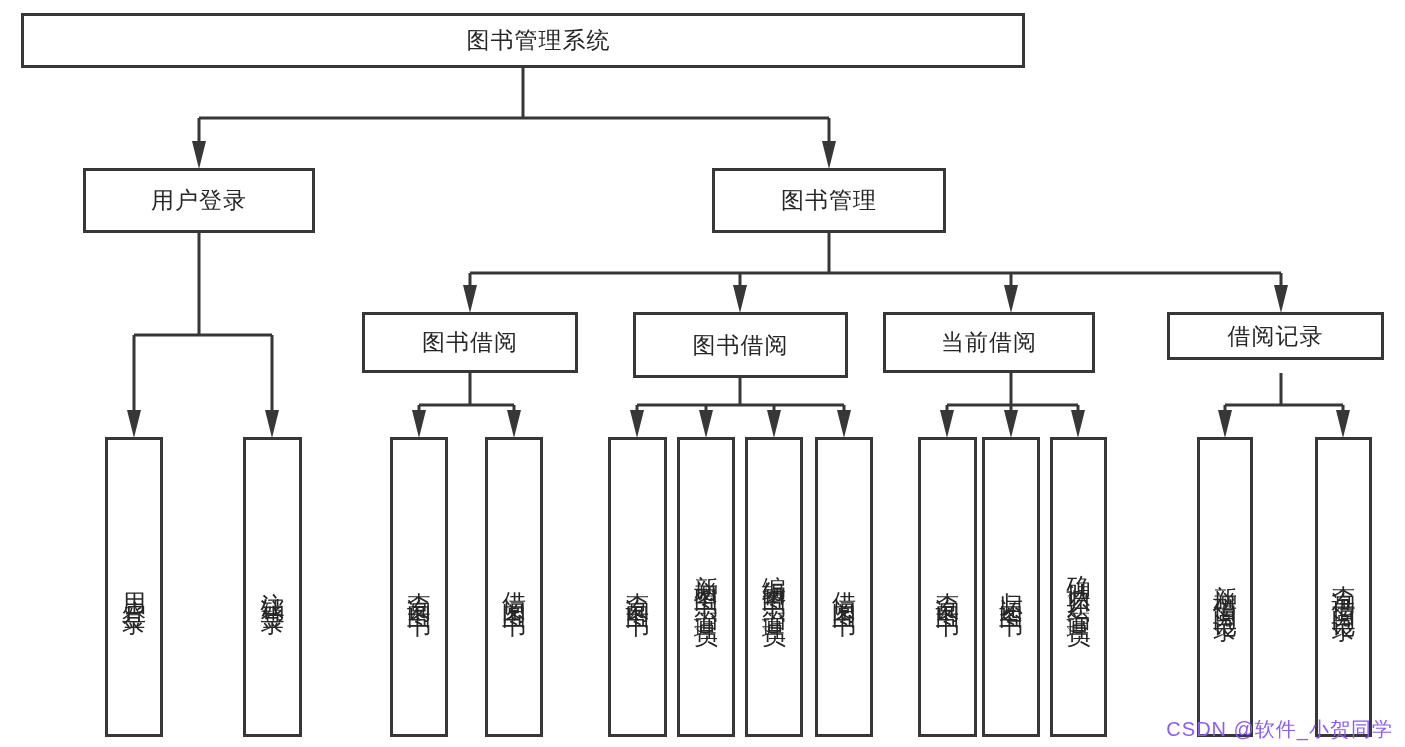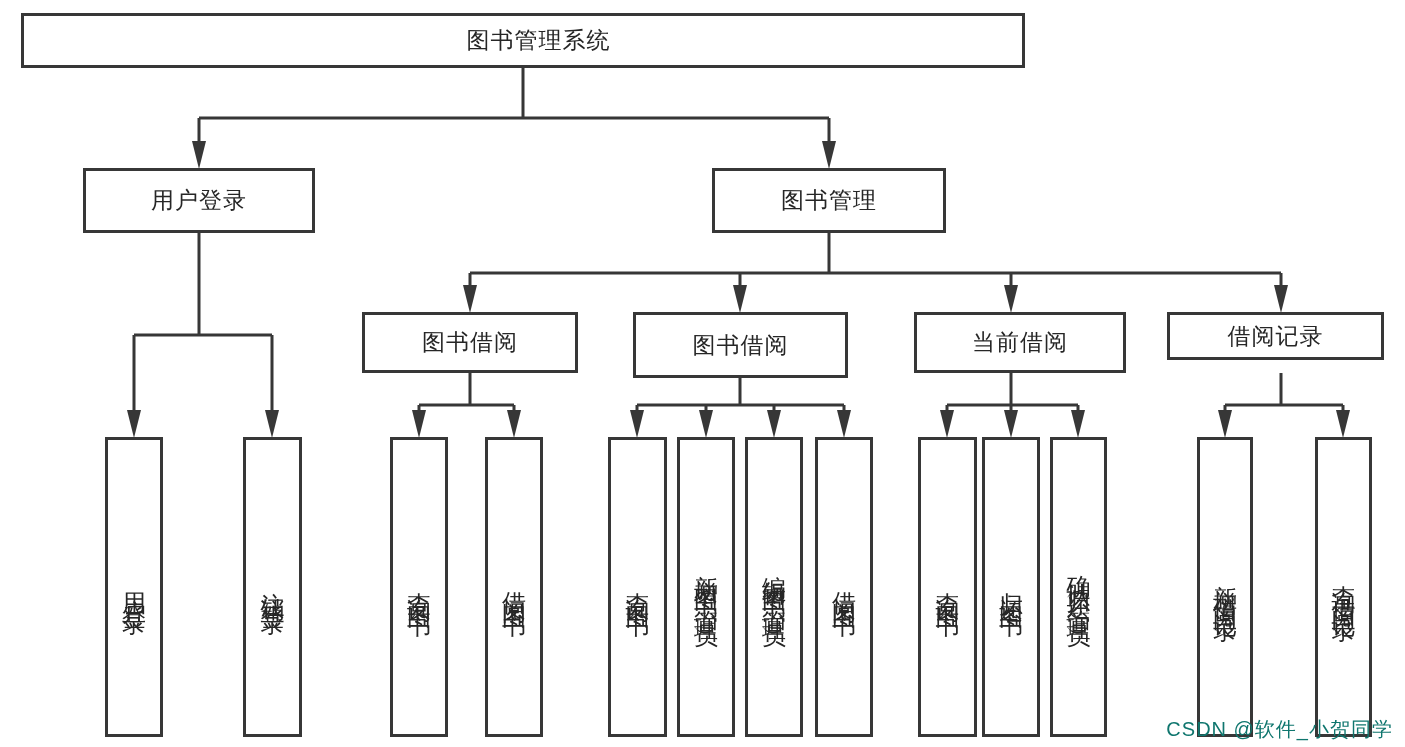--- a/index.html
+++ b/index.html
@@ -37,21 +37,21 @@
     white-space: nowrap;
   }
   
   .n-root  { left: 21px;   top: 13px;  width: 1004px; height: 55px; padding-left: 31px; }
   
   .n-l2a   { left: 83px;   top: 168px; width: 232px;  height: 65px; }
   .n-l2b   { left: 712px;  top: 168px; width: 234px;  height: 65px; text-align: center; }
   
   .n-l3a   { left: 362px;  top: 312px; width: 216px;  height: 61px; }
   .n-l3b   { left: 633px;  top: 312px; width: 215px;  height: 66px; }
-  .n-l3c   { left: 914px;  top: 312px; width: 212px;  height: 61px; }
+  .n-l3c   { left: 883px;  top: 312px; width: 212px;  height: 61px; }
   .n-l3d   { left: 1167px; top: 312px; width: 217px;  height: 48px; }
   
   .leaf    { top: 437px; height: 300px; }
   .n-v1  { left: 105px;  width: 58px; }
   .n-v2  { left: 243px;  width: 59px; }
   .n-v3  { left: 390px;  width: 58px; }
   .n-v4  { left: 485px;  width: 58px; }
   .n-v5  { left: 608px;  width: 59px; }
   .n-v6  { left: 677px;  width: 58px; }
   .n-v7  { left: 745px;  width: 58px; }
@@ -60,21 +60,21 @@
   .n-v10 { left: 982px;  width: 58px; }
   .n-v11 { left: 1050px; width: 57px; }
   .n-v12 { left: 1197px; width: 56px; }
   .n-v13 { left: 1315px; width: 57px; }
   .watermark {
     position: absolute;
     right: 12px;
     top: 716px;
     z-index: 3;
     font-size: 20px;
-    color: #0f766e;
+    color: #8b5cf6;
     letter-spacing: 1px;
     white-space: nowrap;
   }
 </style>
 </head>
 <body>
 
 <div class="stage">
 
   <svg class="wires" viewBox="0 0 1405 747" xmlns="http://www.w3.org/2000/svg">

